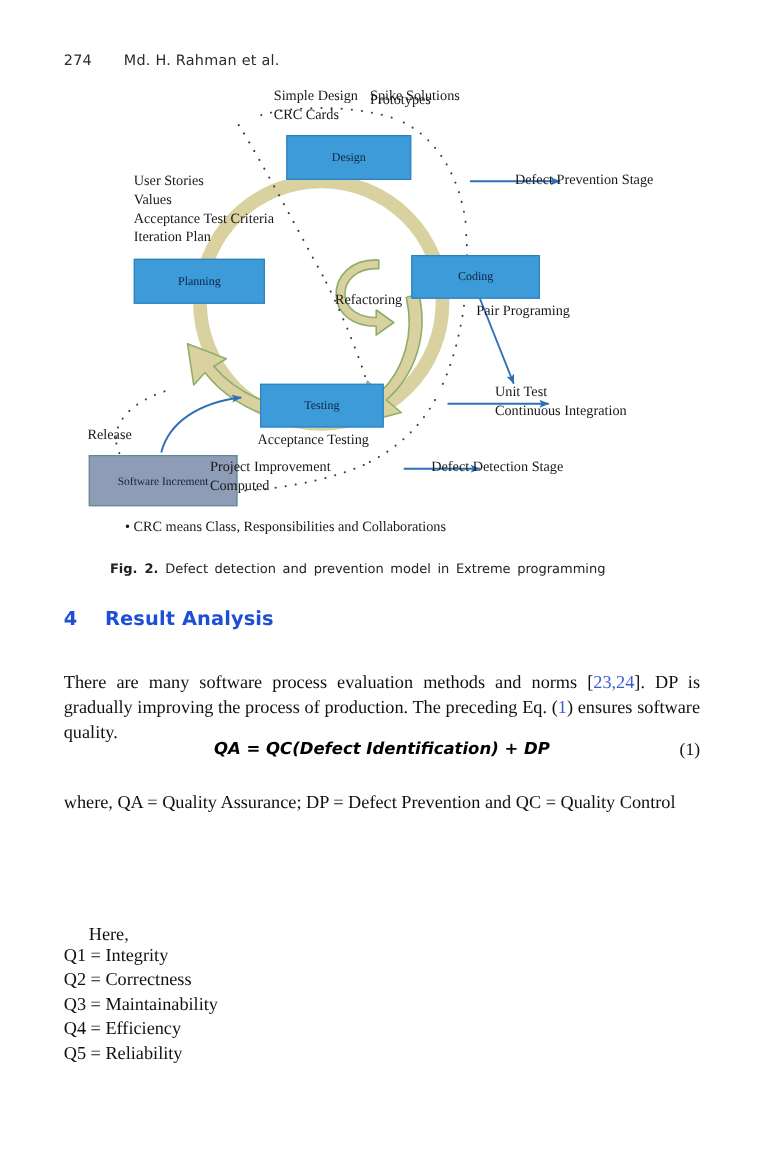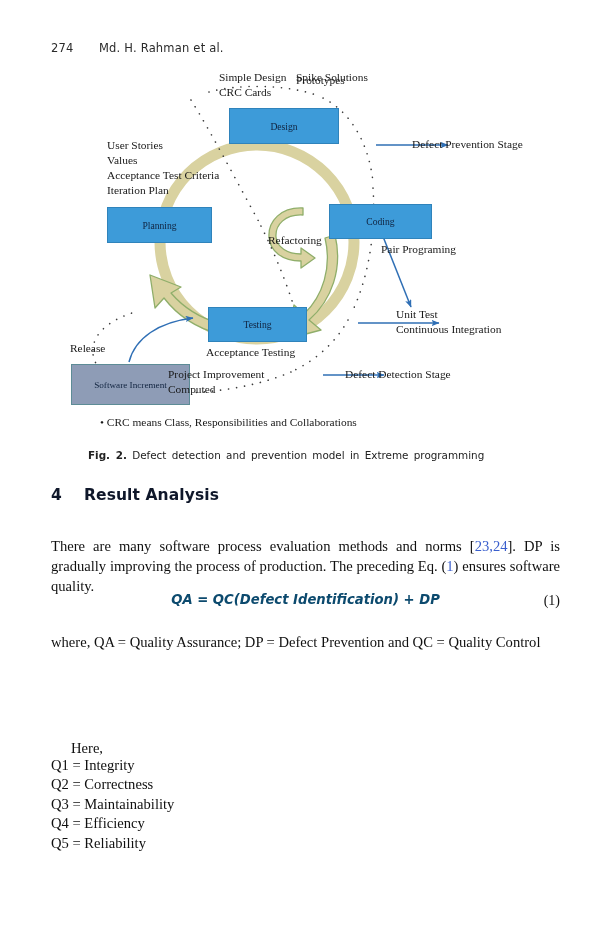--- a/index.html
+++ b/index.html
@@ -89,21 +89,21 @@
 
   
   h2.sect {
     position: absolute;
     top: 486px;
     left: 51px;
     margin: 0;
     font-family: "DejaVu Sans", sans-serif;
     font-size: 15.5px;
     font-weight: 700;
-    color: #0f172a;
+    color: #1d4ed8;
     letter-spacing: .1px;
   }
   h2.sect .num { display: inline-block; width: 33px; }
 
   .para {
     position: absolute;
     left: 51px;
     width: 509px;
     font-size: 14.6px;
     line-height: 20.2px;
@@ -124,21 +124,21 @@
     height: 22px;
   }
   .eq-body {
     position: absolute;
     left: 0; right: 0;
     text-align: center;
     font-family: "DejaVu Sans", sans-serif;
     font-style: italic;
     font-size: 13.2px;
     font-weight: 600;
-    color: #0c4a6e;
+    color: #000000;
   }
   .eq-num {
     position: absolute;
     right: 0;
     top: 1px;
     font-size: 14px;
     font-family: "Liberation Serif", serif;
     color: #101010;
   }
 
@@ -222,21 +222,21 @@
         <line x1="331" y1="172" x2="360" y2="245" marker-end="url(#blueArrow)"></line>
 
         <line x1="307" y1="261" x2="388" y2="261" marker-end="url(#blueArrow)"></line>
 
         <line x1="272" y1="313" x2="333" y2="313" marker-end="url(#blueArrow)"></line>
 
         <path d="M78,300 C84,276 108,260 142,256" marker-end="url(#blueArrow)"></path>
       </g>
     </svg>
 
-    <div class="node-box node-blue" style="left:178px;top:46px;width:110px;height:36px;">
+    <div class="node-box node-blue" style="left:178px;top:46px;width:100px;height:36px;">
       <span>Design</span>
     </div>
     <div class="node-box node-blue" style="left:278px;top:142px;width:103px;height:35px;">
       <span>Coding</span>
     </div>
     <div class="node-box node-blue" style="left:157px;top:245px;width:99px;height:35px;">
       <span>Testing</span>
     </div>
     <div class="node-box node-blue" style="left:56px;top:145px;width:105px;height:36px;">
       <span>Planning</span>

